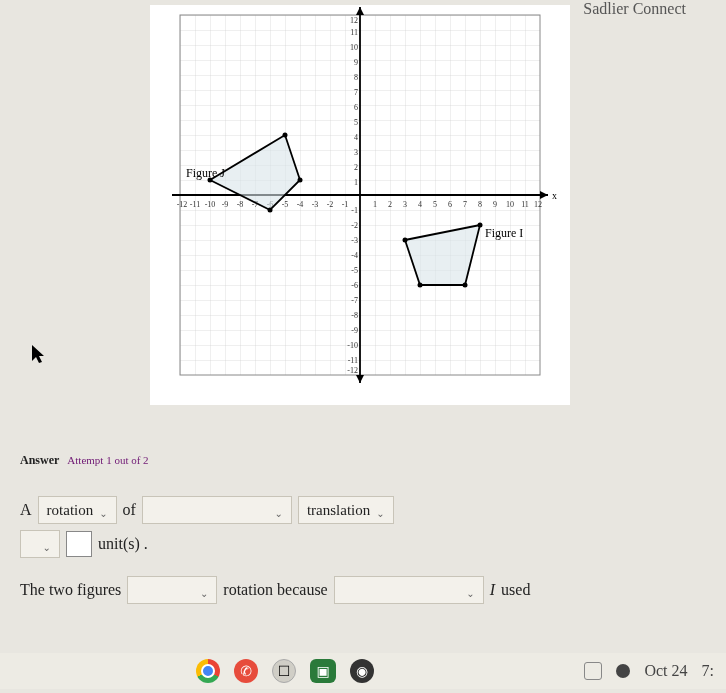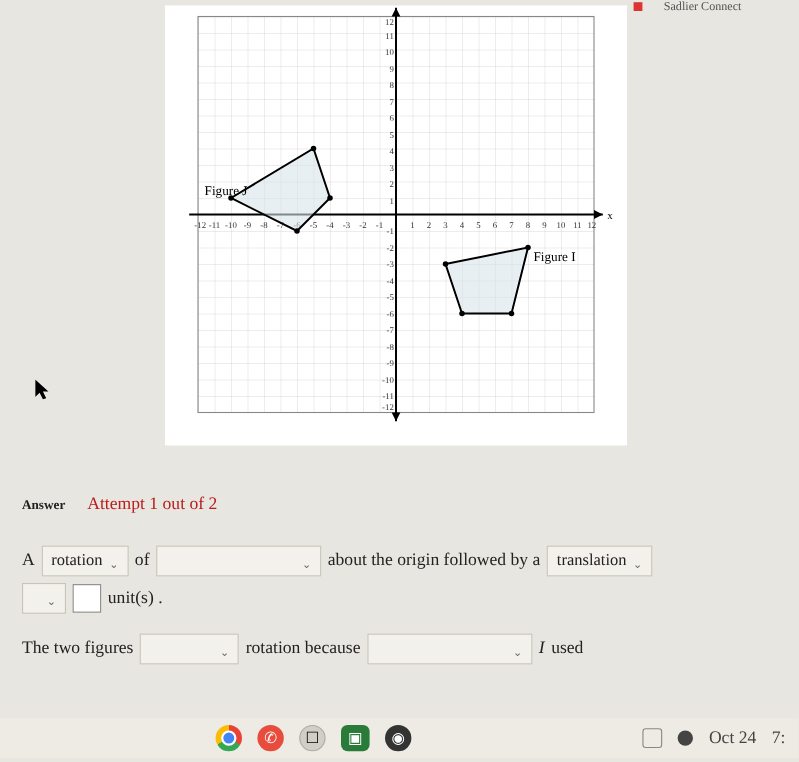--- a/index.html
+++ b/index.html
@@ -1,22 +1,22 @@
 <!DOCTYPE html>
 <html><head>
 <meta charset="utf-8">
 <style>
 * { box-sizing: border-box; margin: 0; padding: 0; }
 body { font-family: Georgia, 'Times New Roman', serif; background: #e8e6e0; width: 726px; height: 693px; position: relative; overflow: hidden; }
-.top-bar { position: absolute; top: 0; right: 52px; font-size: 11px; color: #555; display:flex; gap:19px; align-items:center;}
+.top-bar { position: absolute; top: 0; right: 40px; font-size: 16px; color: #555; display:flex; gap:19px; align-items:center;}
 .top-bar .sq { width:8px; height:8px; background:#d33; display:inline-block;}
 .graph-area { position: absolute; top: 5px; left: 150px; width: 420px; height: 400px; background: #fff; }
 .answer-section { position: absolute; top: 450px; left: 20px; right: 20px; }
 .answer-label { font-weight: bold; font-size: 12px; color: #222; }
-.attempt { font-size: 16px; color: #b91c1c; margin-left: 16px; }
+.attempt { font-size: 11px; color: #701a75; margin-left: 4px; }
 .line { margin-top: 28px; display: flex; flex-wrap: wrap; align-items: center; gap: 6px; font-size: 16px; color: #222;}
 .line2 { margin-top: 18px; }
 .sel { background: #f3f1eb; border: 1px solid #c8c4b8; padding: 4px 8px; font-size: 15px; font-family: inherit; display: inline-flex; align-items:flex-end; gap:6px; min-height:28px;}
 .sel .chev { font-size: 10px; color: #666;}
 .sel.wide { min-width: 150px; justify-content: space-between;}
 .sel.small { min-width: 40px; justify-content:flex-end;}
 .numbox { width: 26px; height: 26px; border: 1px solid #888; background: #fff; display:inline-block; vertical-align:middle;}
 .plain { font-size: 16px; }
 .taskbar { position: absolute; bottom: 4px; left: 0; right: 0; height: 36px; display:flex; align-items:center; padding: 0 12px; gap: 14px; background: rgba(240,238,230,0.6);}
 .taskbar .spacer { flex: 1; }
@@ -143,21 +143,20 @@
     <span class="plain">A</span>
     <span class="sel">
       <span>rotation</span>
       <span class="chev">⌄</span>
     </span>
     <span class="plain">of</span>
     <span class="sel wide">
       <span></span>
       <span class="chev">⌄</span>
     </span>
-    <span class="plain">about the origin followed by a</span>
     <span class="sel">
       <span>translation</span>
       <span class="chev">⌄</span>
     </span>
   </div>
   <div class="line" style="margin-top:6px">
     <span class="sel small">
       <span></span>
       <span class="chev">⌄</span>
     </span>

